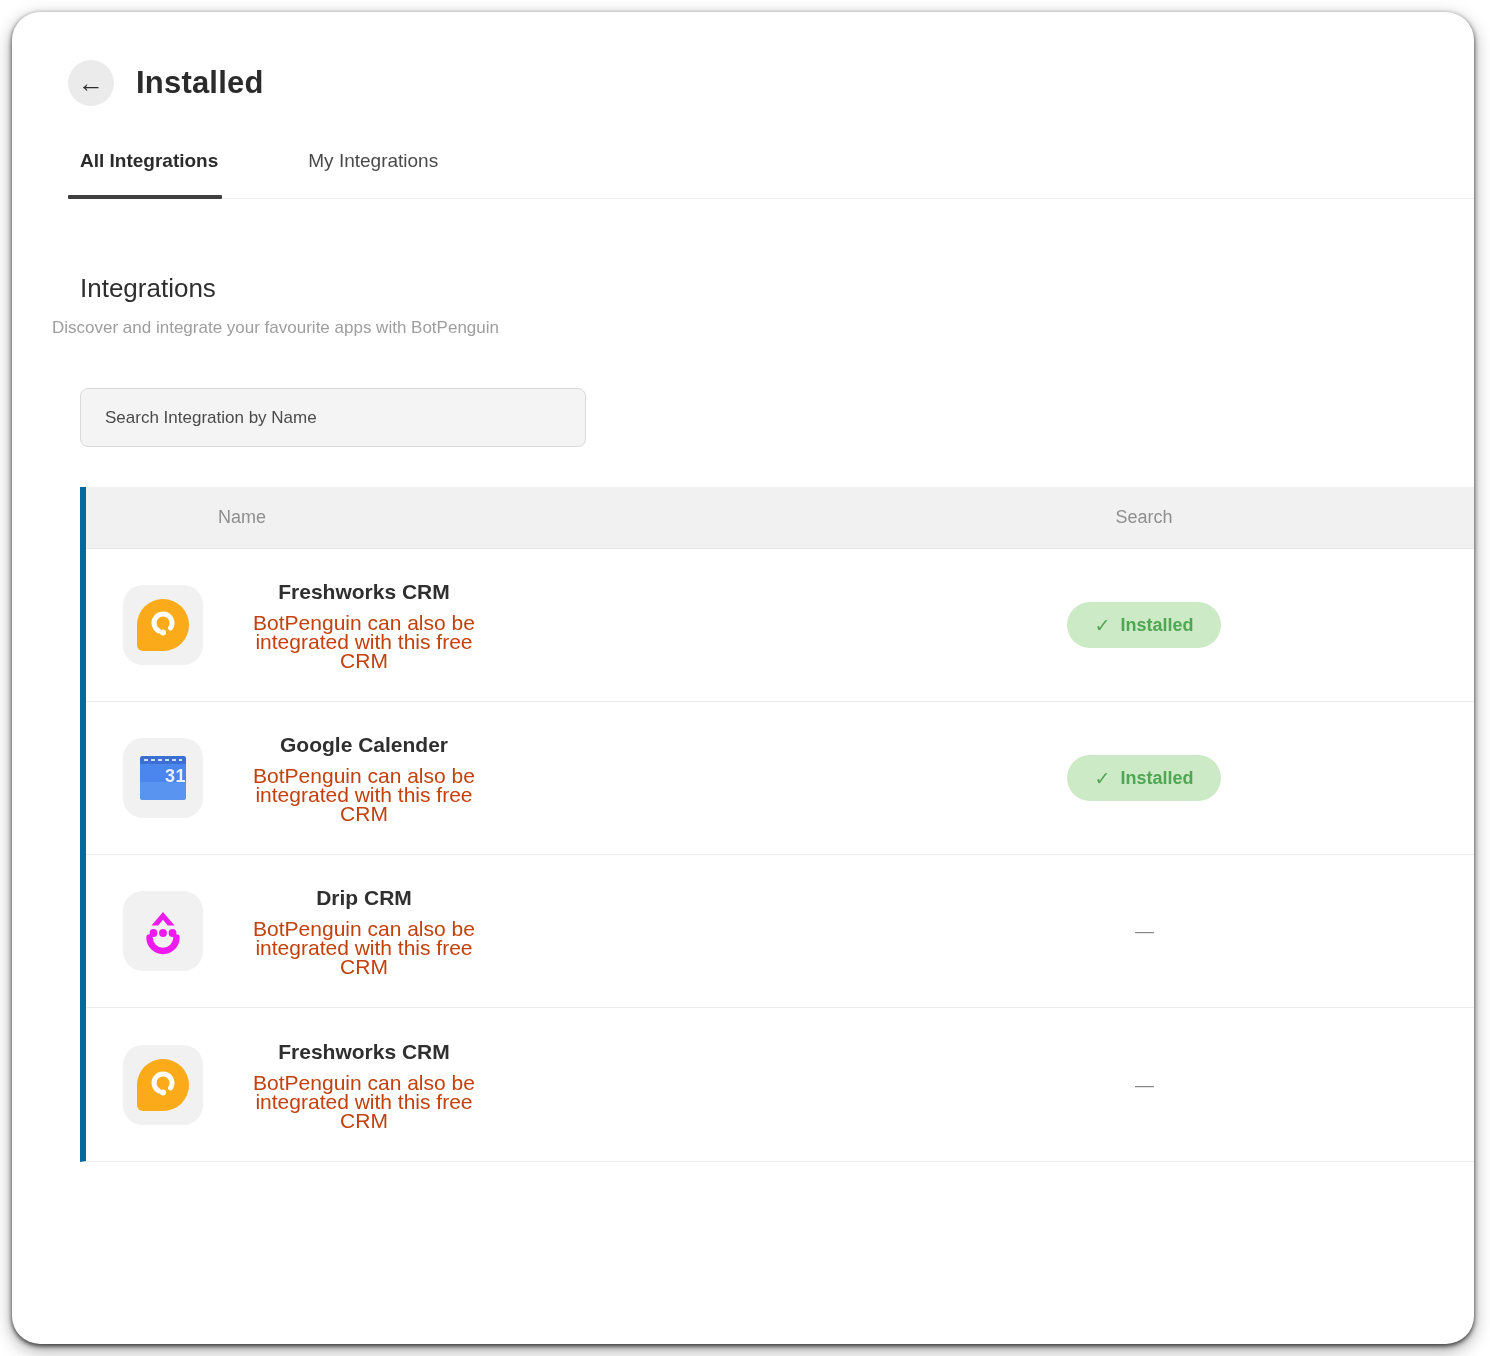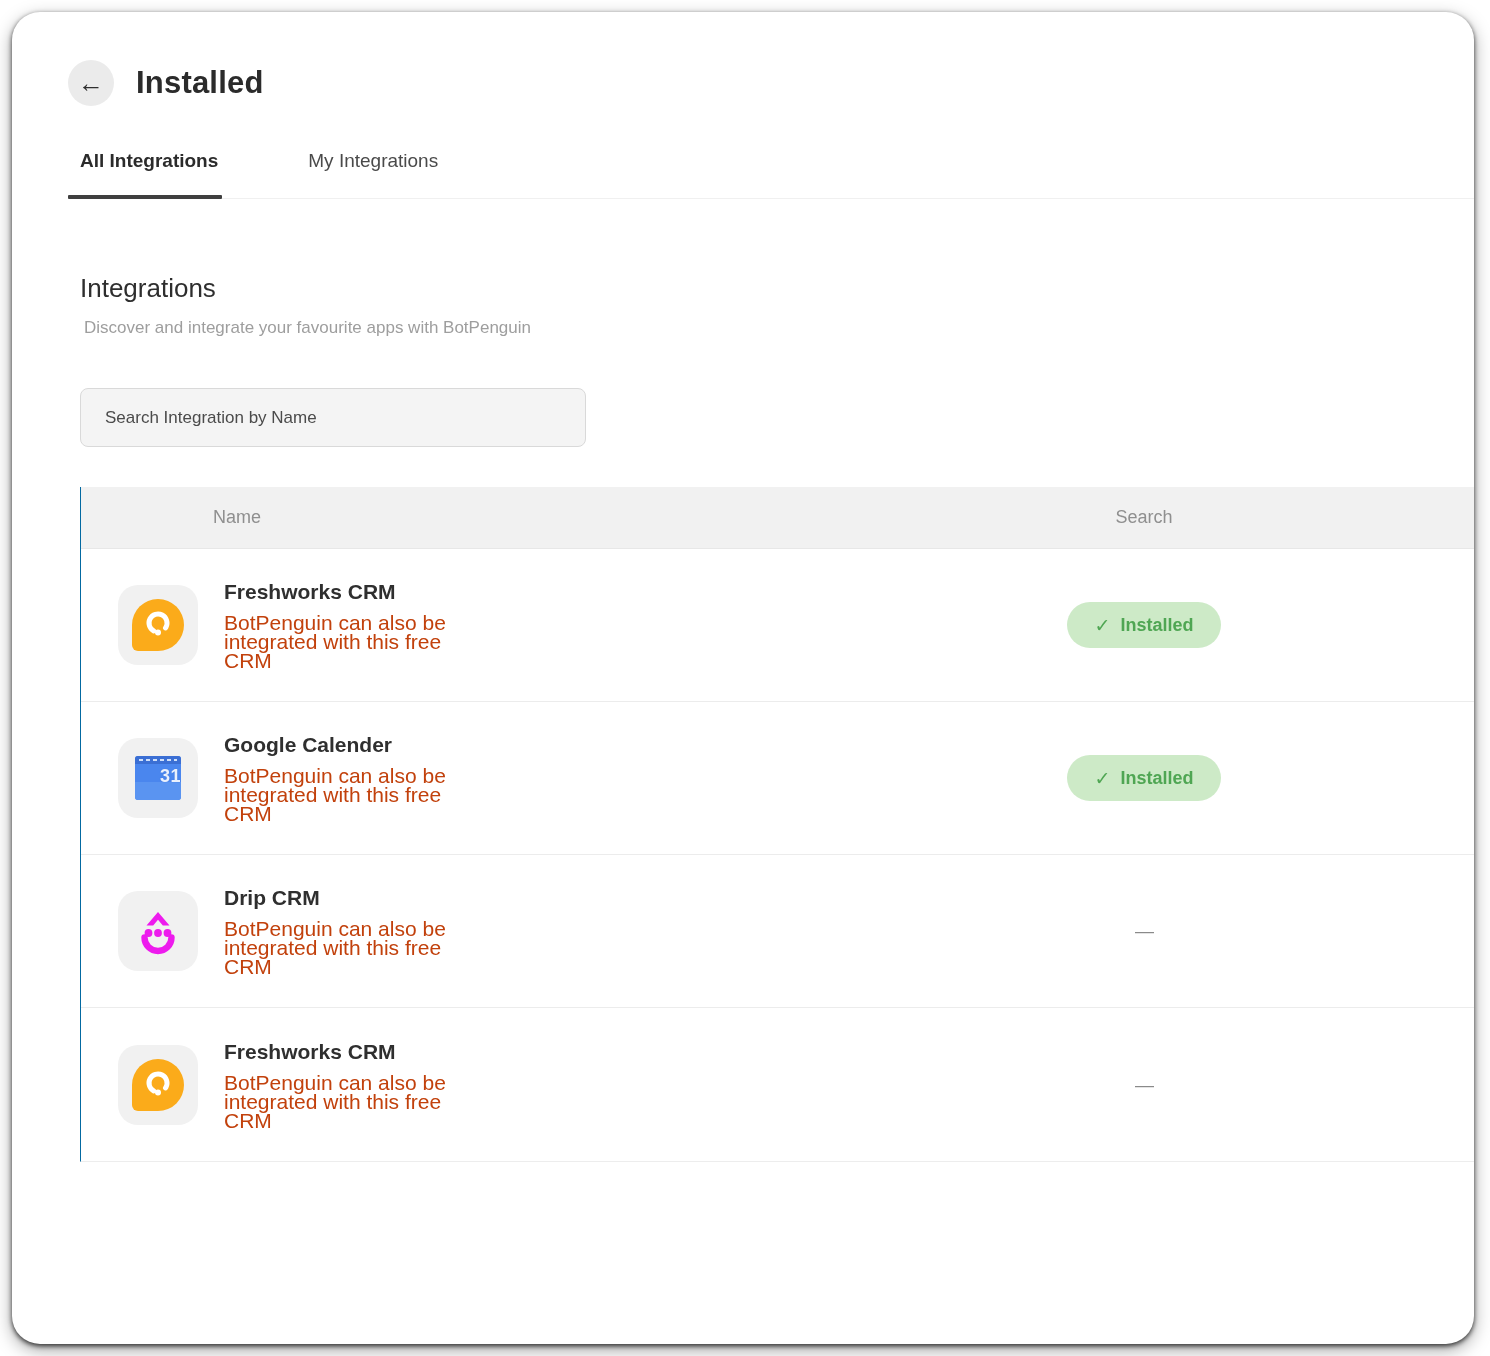--- a/index.html
+++ b/index.html
@@ -53,42 +53,42 @@
   .tab.active::after {
     content: ""; position: absolute; left: 0; right: 0; bottom: -1px;
     height: 4px; background: #3f3f3f; border-radius: 1px;
   }
   
   .section-title {
     margin: 74px 0 0 68px;
     font-size: 26px; font-weight: normal; color: #2e2e2e;
   }
   .section-subtitle {
-    margin: 14px 0 0 72px;
+    margin: 14px 0 0 40px;
     font-size: 17px; color: #9e9e9e;
   }
   
   .search-input {
     display: block;
     margin: 50px 0 0 68px;
     width: 506px; height: 59px;
     background: #f4f4f4;
     border: 1px solid #d9d9d9;
     border-radius: 8px;
     padding: 0 24px;
     font-size: 17px; color: #3d3d3d;
     font-family: inherit;
     outline: none;
   }
   .search-input::placeholder { color: #4b4b4b; opacity: 1; }
   
   .table {
     margin: 40px 0 0 68px;
     width: calc(100% - 68px);
-    border-left: 1px solid #0369a1;
+    border-left: 6px solid #0369a1;
     border-bottom: 1px solid #ededed;
   }
   .table-header {
     display: flex; align-items: center;
     height: 62px;
     background: #f1f1f1;
     border-bottom: 1px solid #e7e7e7;
   }
   .col-name { flex: 1; padding-left: 132px; }
   .col-status { width: 660px; display: flex; justify-content: center; }
@@ -105,21 +105,21 @@
   .table-row:last-child { border-bottom: none; }
   .cell-name {
     flex: 1; display: flex; align-items: center; gap: 26px;
     padding-left: 37px;
   }
   .app-icon-box {
     width: 80px; height: 80px; border-radius: 20px;
     background: #f1f1f1; flex: 0 0 80px;
     display: flex; align-items: center; justify-content: center;
   }
-  .row-texts { display: flex; flex-direction: column; gap: 9px; }
+  .row-texts { display: flex; flex-direction: column; gap: 9px; text-align: center; }
   .row-title { font-size: 21px; font-weight: bold; color: #2f2f2f; }
   .row-desc {
     font-size: 21px; color: #c2410c; line-height: 19px;
     max-width: 270px;
   }
   .cell-status { width: 660px; display: flex; justify-content: center; align-items: center; }
   .badge-installed {
     display: inline-flex; align-items: center; gap: 10px;
     height: 46px; padding: 0 28px;
     background: #cdeac7; border-radius: 24px;

